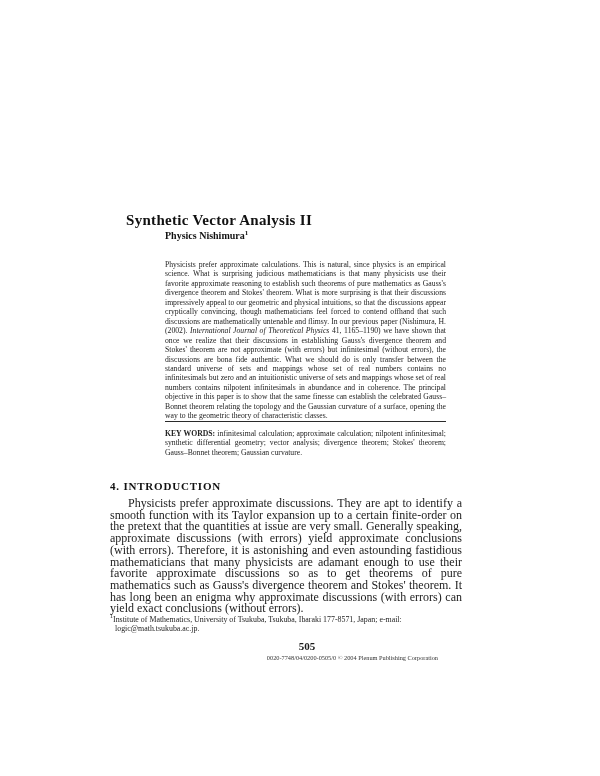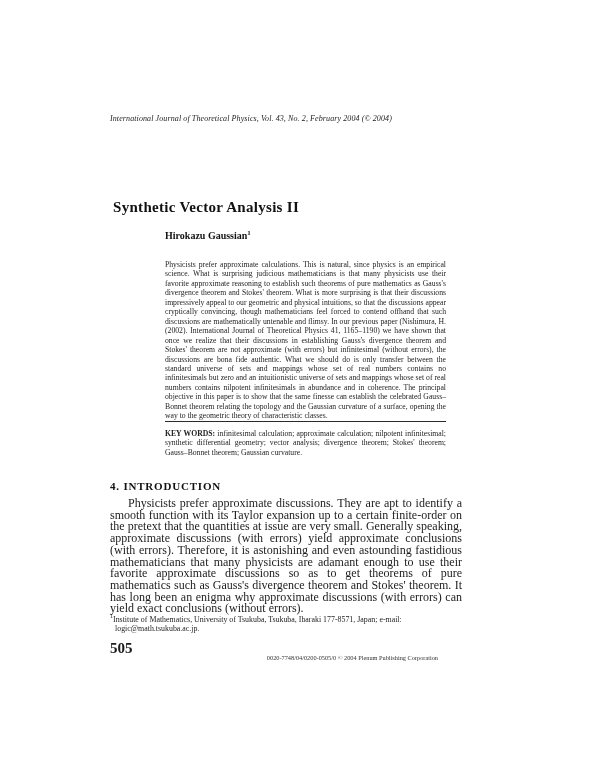--- a/index.html
+++ b/index.html
@@ -49,21 +49,21 @@
   .abstract {
     position: absolute;
     left: 165px;
     top: 260px;
     width: 281px;
     font-size: 7.7px;
     line-height: 9.45px;
     text-align: justify;
     color: #1c1c1c;
   }
-  .abstract .it { }
+  .abstract .it { font-style: italic; }
   .abstract .bd { font-weight: normal; }
   .abstract-rule {
     position: absolute;
     left: 165px;
     top: 421px;
     width: 281px;
     height: 0;
     border-top: 1.2px solid #2a2a2a;
   }
   .keywords {
@@ -107,45 +107,45 @@
     color: #1c1c1c;
     padding-left: 5px;
     text-indent: -5px;
   }
   .footnote sup { font-size: 6px; }
   .page-number {
     position: absolute;
     left: 110px;
     top: 640px;
     width: 394px;
-    font-size: 15px;
+    text-align: center;
+    font-size: 11px;
     font-weight: bold;
     color: #1c1c1c;
   }
   .copyright-line {
     position: absolute;
     left: 110px;
     top: 654px;
     width: 328px;
     text-align: right;
     font-size: 6.3px;
     color: #333;
   }
 </style>
 </head>
 <body>
 
 <div class="page">
 
-  <div class="journal-header">International Journal of Theoretical Physics, Vol. 43, No. 2, February 2004 (© 2004)</div>
 
-  <h1 class="paper-title" style="margin:3px;">Synthetic Vector Analysis II</h1>
+  <h1 class="paper-title" style="margin:16px;">Synthetic Vector Analysis II</h1>
 
   <div class="author-line">
-    <span>Hirokazu Gaussian</span><sup>1</sup>
+    <span>Physics Nishimura</span><sup>1</sup>
   </div>
 
   <div class="abstract">
     <span>Physicists prefer approximate calculations. This is natural, since physics is an empirical science. What is surprising judicious mathematicians is that many physicists use their favorite approximate reasoning to establish such theorems of pure mathematics as Gauss's divergence theorem and Stokes' theorem. What is more surprising is that their discussions impressively appeal to our geometric and physical intuitions, so that the discussions appear cryptically convincing, though mathematicians feel forced to contend offhand that such discussions are mathematically untenable and flimsy. In our previous paper (Nishimura, H. (2002). </span><span class="it">International Journal of Theoretical Physics</span><span class="bd"> 41,</span><span> 1165–1190) we have shown that once we realize that their discussions in establishing Gauss's divergence theorem and Stokes' theorem are not approximate (with errors) but infinitesimal (without errors), the discussions are bona fide authentic. What we should do is only transfer between the standard universe of sets and mappings whose set of real numbers contains no infinitesimals but zero and an intuitionistic universe of sets and mappings whose set of real numbers contains nilpotent infinitesimals in abundance and in coherence. The principal objective in this paper is to show that the same finesse can establish the celebrated Gauss–Bonnet theorem relating the topology and the Gaussian curvature of a surface, opening the way to the geometric theory of characteristic classes.</span>
   </div>
 
   <div class="abstract-rule"></div>
 
   <div class="keywords">
     <span class="label">KEY WORDS:</span><span> infinitesimal calculation; approximate calculation; nilpotent infinitesimal; synthetic differential geometry; vector analysis; divergence theorem; Stokes' theorem; Gauss–Bonnet theorem; Gaussian curvature.</span>

